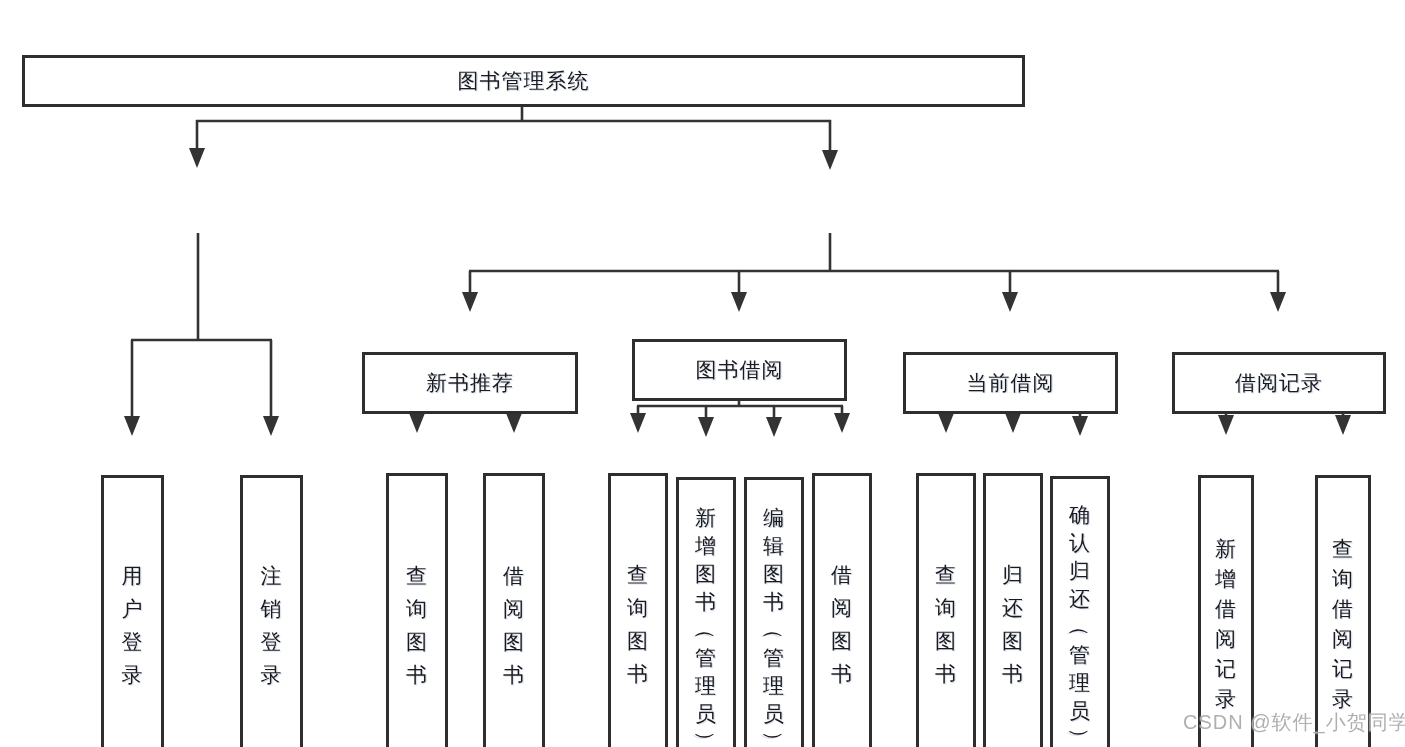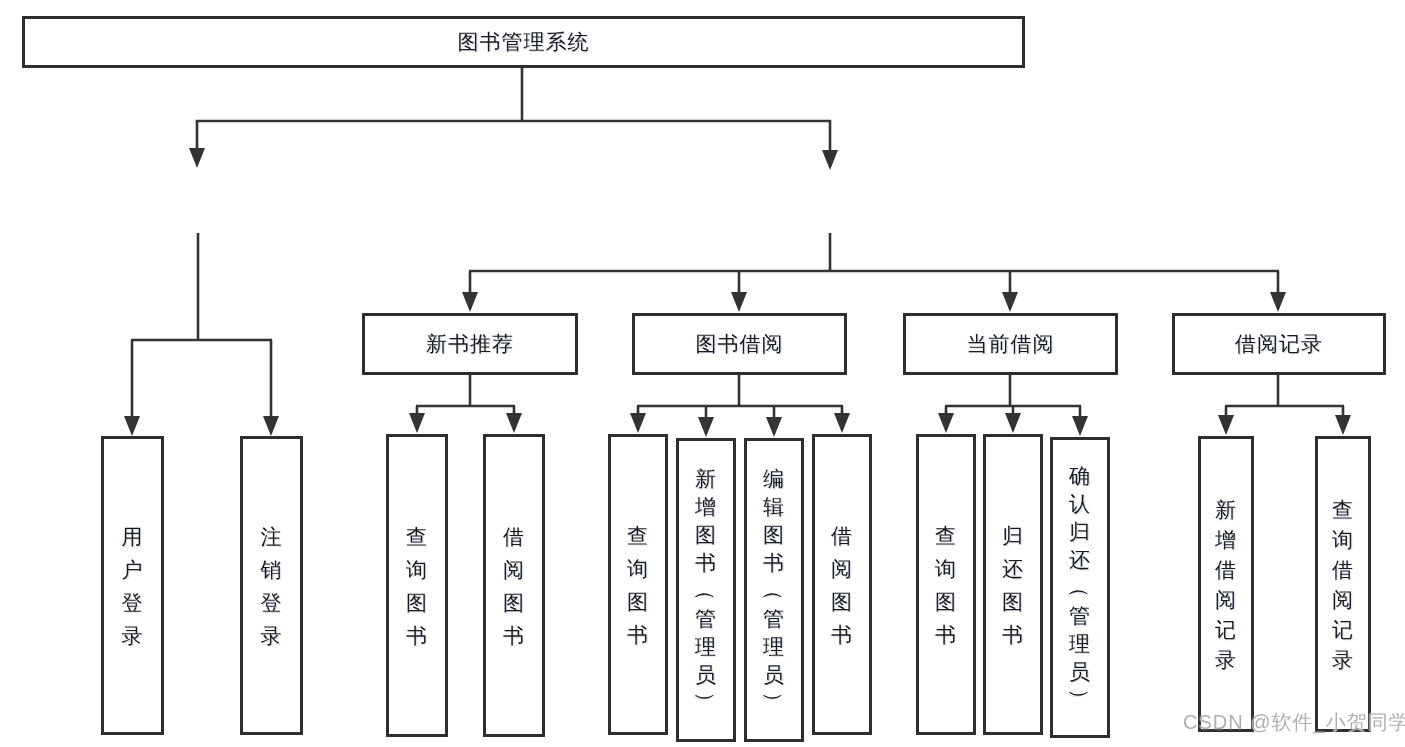--- a/index.html
+++ b/index.html
@@ -21,20 +21,21 @@
     border:3px solid #2e2e2e;
     box-sizing:border-box;
     display:flex;
     align-items:center;
     justify-content:center;
     z-index:1;
     color:#1b1b1b;
     font-size:21px;
     letter-spacing:1px;
     text-shadow:1.3px 1.3px 0 rgba(125,155,215,0.28);
+    margin-top:39px;
   }
 
   .vtext {
     display:flex;
     flex-direction:column;
     align-items:center;
     justify-content:center;
   }
   .vch { display:block; line-height:1; height:21px; font-size:21px; }
   .vch.rot { transform:rotate(90deg); }
@@ -121,21 +122,21 @@
   </svg>
 
   <div class="box" style="left:22px; top:16px; width:1003px; height:52px;">
     <span>图书管理系统</span>
   </div>
 
 
   <div class="box" style="left:362px; top:313px; width:216px; height:62px;">
     <span>新书推荐</span>
   </div>
-  <div class="box" style="left:632px; top:313px; width:215px; height:62px;text-align:right;">
+  <div class="box" style="left:632px; top:300px; width:215px; height:62px;text-align:right;">
     <span>图书借阅</span>
   </div>
   <div class="box" style="left:903px; top:313px; width:215px; height:62px;text-align:center;">
     <span>当前借阅</span>
   </div>
   <div class="box" style="left:1172px; top:313px; width:214px; height:62px;justify-content:center;">
     <span>借阅记录</span>
   </div>
 
   <div class="box leaf gap-lg" style="left:101px; top:436px; width:63px; height:299px;">

